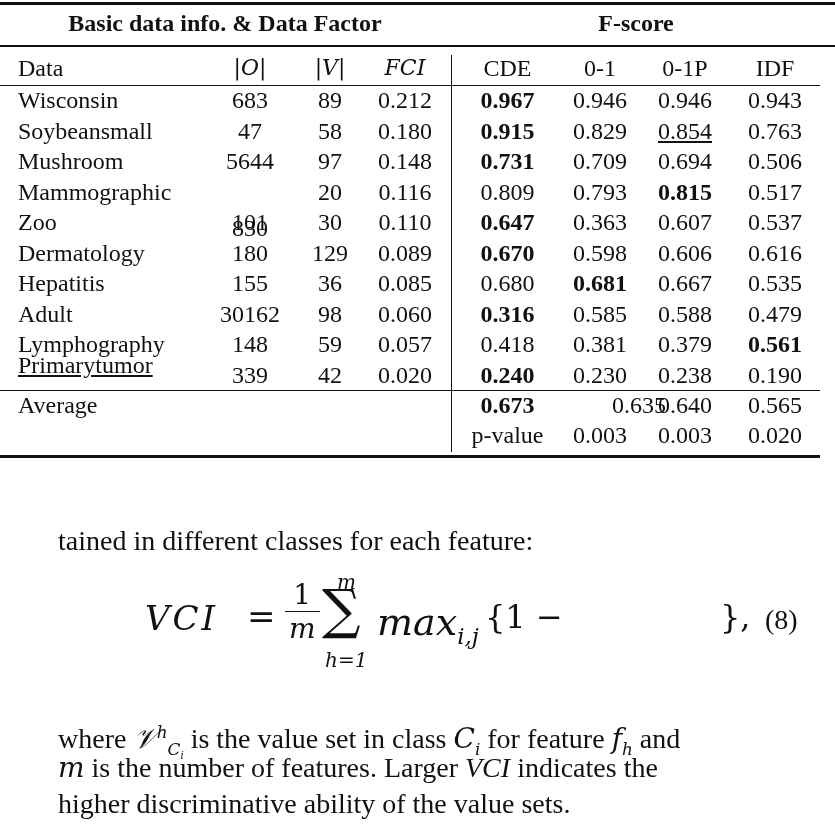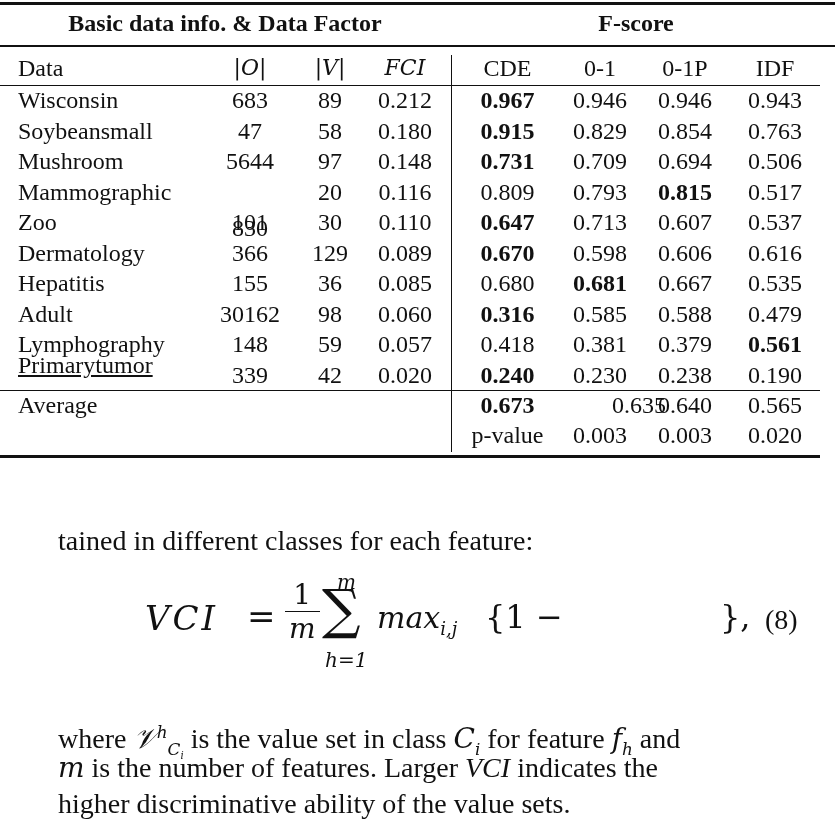--- a/index.html
+++ b/index.html
@@ -52,21 +52,21 @@
     <div class="cell c b" style="left: 460px; top: 85px; width: 95px;">0.967</div>
     <div class="cell c" style="left: 565px; top: 85px; width: 70px;">0.946</div>
     <div class="cell c" style="left: 645px; top: 85px; width: 80px;">0.946</div>
     <div class="cell c" style="left: 735px; top: 85px; width: 80px;">0.943</div>
     <div class="cell l" style="left: 18px; top: 115.5px; width: 200px;">Soybeansmall</div>
     <div class="cell c" style="left: 215px; top: 115.5px; width: 70px;">47</div>
     <div class="cell c" style="left: 300px; top: 115.5px; width: 60px;">58</div>
     <div class="cell c" style="left: 360px; top: 115.5px; width: 90px;">0.180</div>
     <div class="cell c b" style="left: 460px; top: 115.5px; width: 95px;">0.915</div>
     <div class="cell c" style="left: 565px; top: 115.5px; width: 70px;">0.829</div>
-    <div class="cell c" style="left: 645px; top: 115.5px; width: 80px;">0.854</div>
+    <div class="cell c" style="left: 645px; top: 115.5px; width: 80px; text-decoration: underline;">0.854</div>
     <div class="cell c" style="left: 735px; top: 115.5px; width: 80px;">0.763</div>
     <div class="cell l" style="left: 18px; top: 146px; width: 200px;">Mushroom</div>
     <div class="cell c" style="left: 215px; top: 146px; width: 70px;">5644</div>
     <div class="cell c" style="left: 300px; top: 146px; width: 60px;">97</div>
     <div class="cell c" style="left: 360px; top: 146px; width: 90px;">0.148</div>
     <div class="cell c b" style="left: 460px; top: 146px; width: 95px;">0.731</div>
     <div class="cell c" style="left: 565px; top: 146px; width: 70px;">0.709</div>
     <div class="cell c" style="left: 645px; top: 146px; width: 80px;">0.694</div>
     <div class="cell c" style="left: 735px; top: 146px; width: 80px;">0.506</div>
     <div class="cell l" style="left: 18px; top: 176.5px; width: 200px;">Mammographic</div>
@@ -75,25 +75,25 @@
     <div class="cell c" style="left: 360px; top: 176.5px; width: 90px;">0.116</div>
     <div class="cell c" style="left: 460px; top: 176.5px; width: 95px;">0.809</div>
     <div class="cell c" style="left: 565px; top: 176.5px; width: 70px;">0.793</div>
     <div class="cell c b" style="left: 645px; top: 176.5px; width: 80px;">0.815</div>
     <div class="cell c" style="left: 735px; top: 176.5px; width: 80px;">0.517</div>
     <div class="cell l" style="left: 18px; top: 207px; width: 200px;">Zoo</div>
     <div class="cell c" style="left: 215px; top: 207px; width: 70px;">101</div>
     <div class="cell c" style="left: 300px; top: 207px; width: 60px;">30</div>
     <div class="cell c" style="left: 360px; top: 207px; width: 90px;">0.110</div>
     <div class="cell c b" style="left: 460px; top: 207px; width: 95px;">0.647</div>
-    <div class="cell c" style="left: 565px; top: 207px; width: 70px;">0.713</div>
+    <div class="cell c" style="left: 565px; top: 207px; width: 70px;">0.363</div>
     <div class="cell c" style="left: 645px; top: 207px; width: 80px;">0.607</div>
     <div class="cell c" style="left: 735px; top: 207px; width: 80px;">0.537</div>
     <div class="cell l" style="left: 18px; top: 237.5px; width: 200px;">Dermatology</div>
-    <div class="cell c" style="left: 215px; top: 237.5px; width: 70px;">366</div>
+    <div class="cell c" style="left: 215px; top: 237.5px; width: 70px;">180</div>
     <div class="cell c" style="left: 300px; top: 237.5px; width: 60px;">129</div>
     <div class="cell c" style="left: 360px; top: 237.5px; width: 90px;">0.089</div>
     <div class="cell c b" style="left: 460px; top: 237.5px; width: 95px;">0.670</div>
     <div class="cell c" style="left: 565px; top: 237.5px; width: 70px;">0.598</div>
     <div class="cell c" style="left: 645px; top: 237.5px; width: 80px;">0.606</div>
     <div class="cell c" style="left: 735px; top: 237.5px; width: 80px;">0.616</div>
     <div class="cell l" style="left: 18px; top: 268px; width: 200px;">Hepatitis</div>
     <div class="cell c" style="left: 215px; top: 268px; width: 70px;">155</div>
     <div class="cell c" style="left: 300px; top: 268px; width: 60px;">36</div>
     <div class="cell c" style="left: 360px; top: 268px; width: 90px;">0.085</div>
@@ -141,21 +141,21 @@
 <div class="eq" style="left:145px;top:578px;width:660px;height:110px;">
   <span class="mi" style="position:absolute;left:0;top:20px;font-size:34px;letter-spacing:3px;">VCI</span>
   <span style="position:absolute;left:102px;top:18px;font-size:34px;">=</span>
   <span class="frac" style="position:absolute;left:140px;top:0;font-size:28px;">
     <span class="num">1</span>
     <span class="den mi">m</span>
   </span>
   <span class="mi" style="position:absolute;left:192px;top:-8px;font-size:20px;">m</span>
   <span style="position:absolute;left:177px;top:2px;font-size:54px;line-height:60px;">∑</span>
   <span class="mi" style="position:absolute;left:180px;top:70px;font-size:20px;">h=1</span>
-  <span class="mi" style="position:absolute;left:232px;top:22px;font-size:30px;"><span>max</span><sub>i,j</sub></span>
+  <span class="mi" style="position:absolute;left:232px;top:22px;font-size:38px;"><span>max</span><sub>i,j</sub></span>
   <span style="position:absolute;left:340px;top:20px;font-size:32px;">{1 −</span>
   <span class="frac" style="position:absolute;left:400px;top:0;font-size:28px;">
   </span>
   <span style="position:absolute;left:575px;top:20px;font-size:32px;">},</span>
 </div>
 <div class="para" style="left:765px;top:603px;">(8)</div>
 
 <div class="para" style="top:715px;">
   <span>where </span><span class="mi">𝒱<sup>h</sup><sub>C<sub>i</sub></sub></span><span> is the value set in class </span><span class="mi">C<sub>i</sub></span><span> for feature </span><span class="mi">f<sub>h</sub></span><span> and</span>
 </div>

